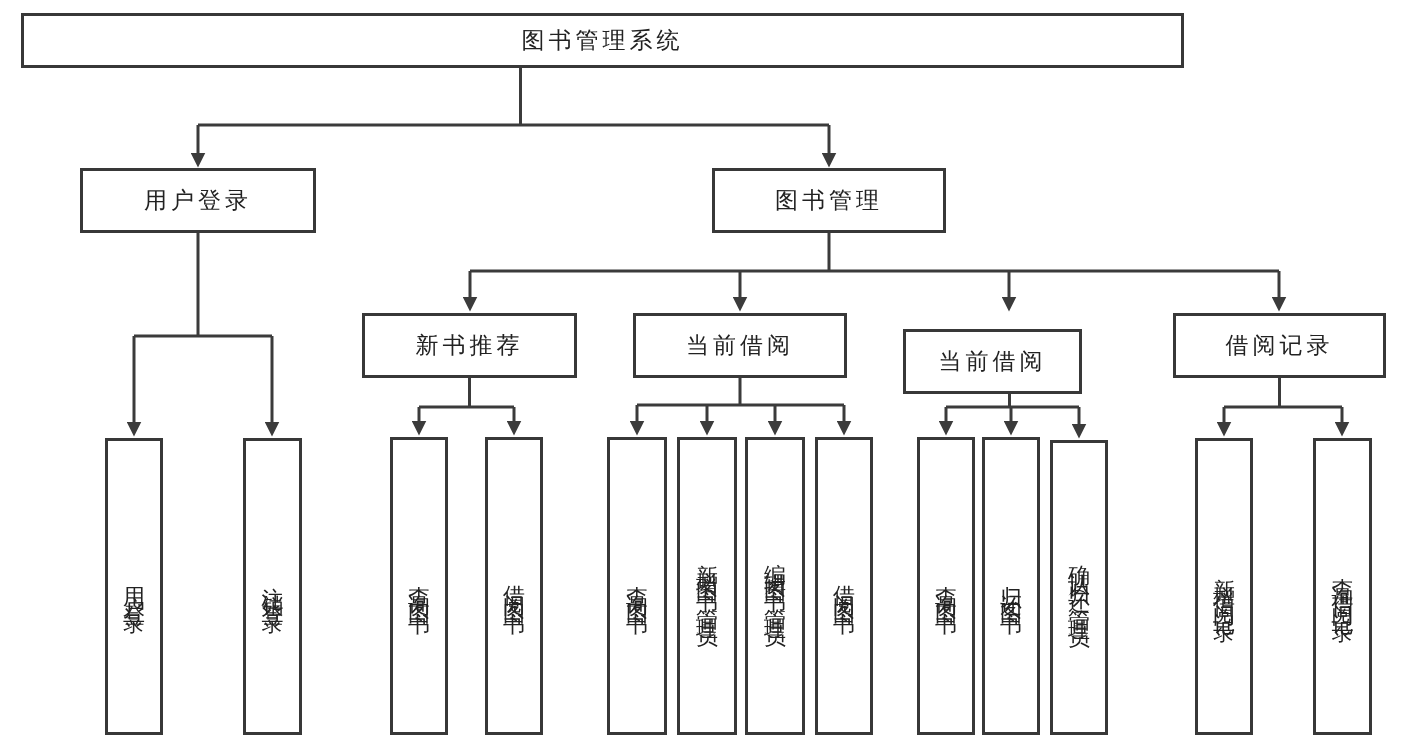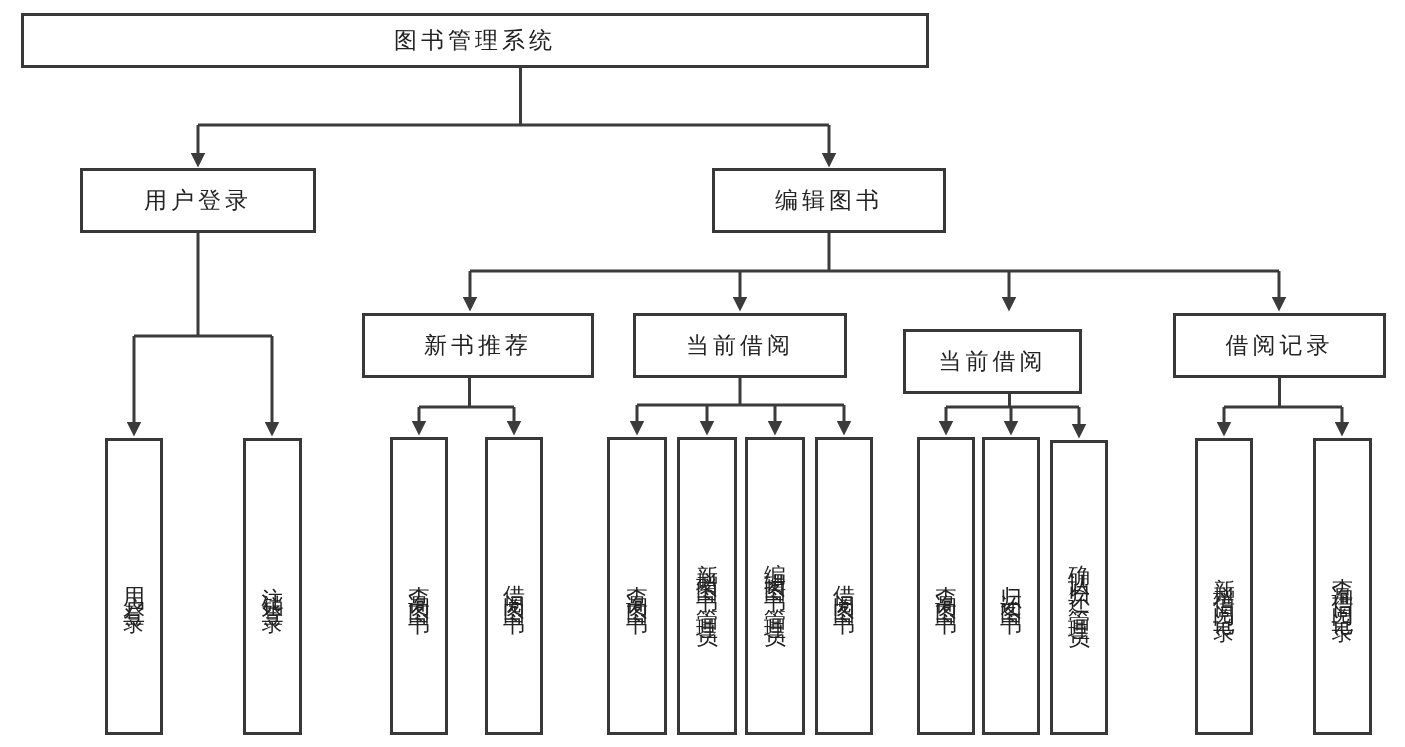--- a/index.html
+++ b/index.html
@@ -82,32 +82,32 @@
       <path class="ln arrow" d="M1079,407 V434"></path>
     </g>
 
     <g>
       <path class="ln" d="M1279.5,378 V407 M1224,407 H1342"></path>
       <path class="ln arrow" d="M1224,407 V432"></path>
       <path class="ln arrow" d="M1342,407 V432"></path>
     </g>
   </svg>
 
-  <div class="node hbox" style="left:21px;top:13px;width:908px;height:55px">
+  <div class="node hbox" style="left:21px;top:13px;width:1163px;height:55px">
     <span>图书管理系统</span>
   </div>
 
   <div class="node hbox" style="left:80px;top:168px;width:236px;height:65px">
     <span>用户登录</span>
   </div>
   <div class="node hbox" style="left:712px;top:168px;width:234px;height:65px">
-    <span>编辑图书</span>
+    <span>图书管理</span>
   </div>
 
-  <div class="node hbox" style="left:362px;top:313px;width:232px;height:65px">
+  <div class="node hbox" style="left:362px;top:313px;width:215px;height:65px">
     <span>新书推荐</span>
   </div>
   <div class="node hbox" style="left:633px;top:313px;width:214px;height:65px">
     <span>当前借阅</span>
   </div>
   <div class="node hbox" style="left:903px;top:329px;width:179px;height:65px">
     <span>当前借阅</span>
   </div>
   <div class="node hbox" style="left:1173px;top:313px;width:213px;height:65px">
     <span>借阅记录</span>

